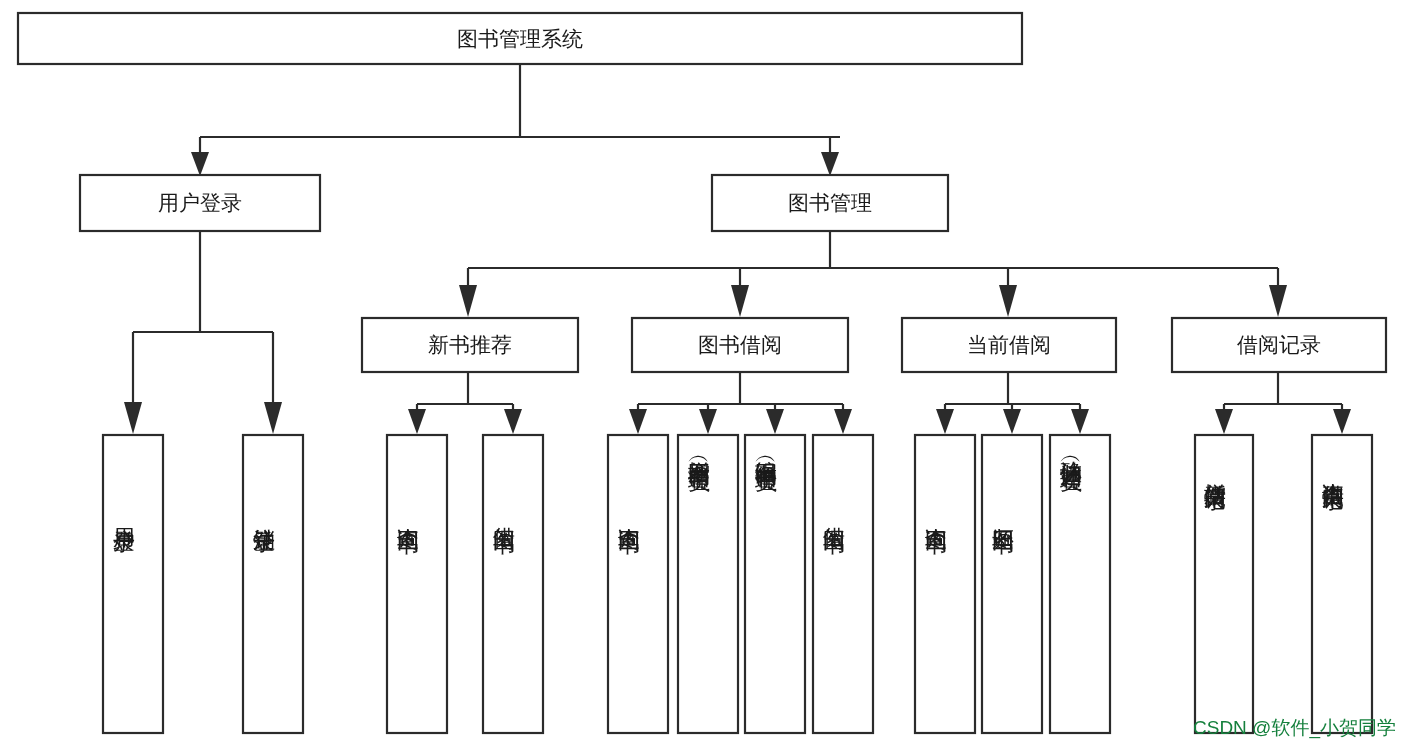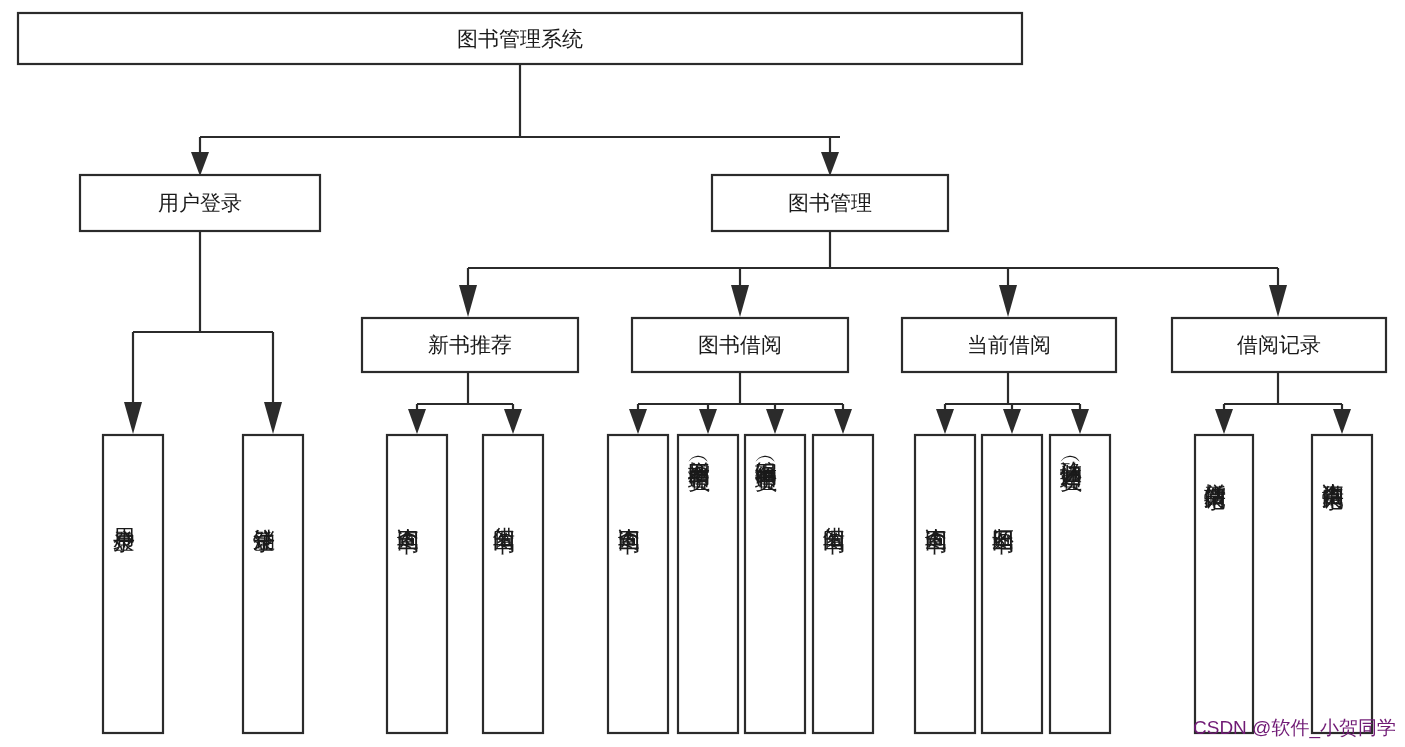--- a/index.html
+++ b/index.html
@@ -59,21 +59,21 @@
     color: #1a1a1a;
     letter-spacing: 1.5px;
     white-space: nowrap;
     text-align: left;
     pointer-events: none;
   }
   .watermark {
     position: absolute;
     font-family: "Liberation Sans", "DejaVu Sans", sans-serif;
     font-size: 19px;
-    color: #701a75;
+    color: #15803d;
     white-space: nowrap;
   }
 </style>
 </head>
 <body>
 
 <div id="diagram-root">
 
   <svg id="tree-svg" viewBox="0 0 1405 747" xmlns="http://www.w3.org/2000/svg">
 

